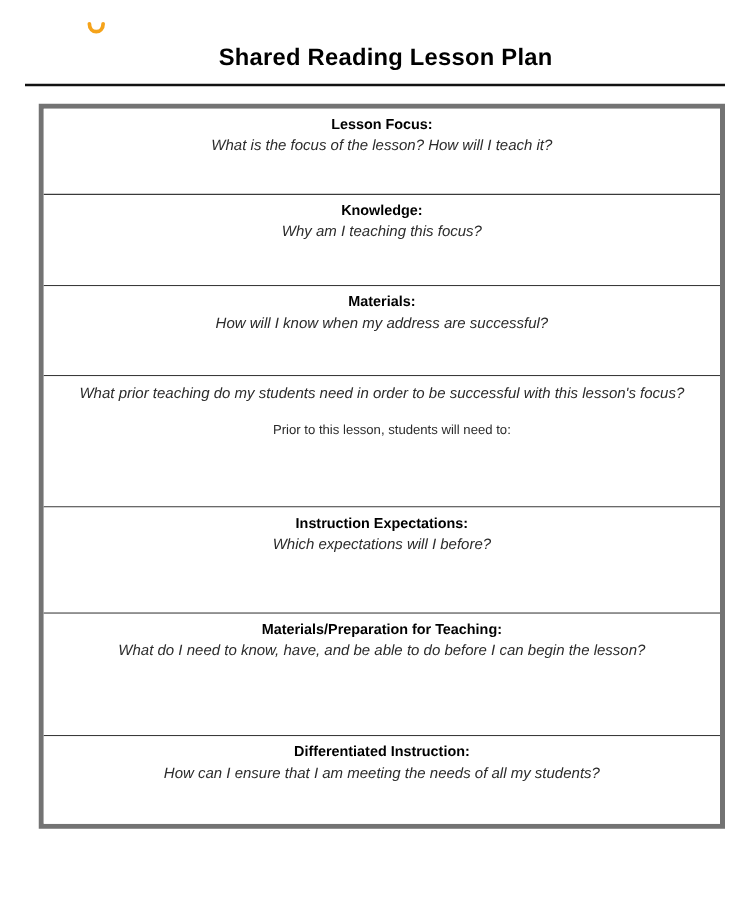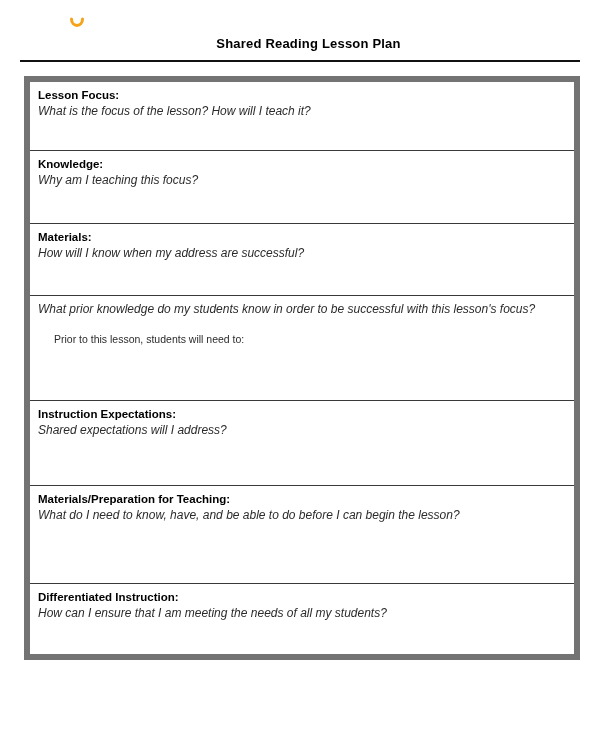--- a/index.html
+++ b/index.html
@@ -19,34 +19,35 @@
   .logo {
     position: absolute;
     top: 16px;
     left: 68px;
     width: 18px;
     height: 16px;
   }
   .title {
     padding-top: 36px;
     text-align: center;
-    font-size: 13px;
+    font-size: 19px;
     font-weight: bold;
     letter-spacing: 0.2px;
     color: #000000;
     padding-left: 17px;
   }
   .header-rule {
     margin: 9px 20px 0 20px;
     border-bottom: 2px solid #111111;
     height: 0;
   }
   .form-table {
-    margin: 14px 20px 0 24px;
-    border: 6px solid #737373;
+    margin: 14px 20px 0 31px;
+    border: 4px solid #737373;
+    text-align: center;
   }
   .row {
     box-sizing: border-box;
     padding: 5px 8px 4px 8px;
     border-bottom: 1px solid #3a3a3a;
     background: #ffffff;
   }
   .row:last-child {
     border-bottom: none;
   }
@@ -104,27 +105,27 @@
       <div class="heading">Knowledge:</div>
       <div class="prompt">Why am I teaching this focus?</div>
     </div>
 
     <div class="row r3">
       <div class="heading">Materials:</div>
       <div class="prompt">How will I know when my address are successful?</div>
     </div>
 
     <div class="row r4">
-      <div class="prompt">What prior knowledge do my students know in order to be successful with this lesson's focus?</div>
+      <div class="prompt">What prior teaching do my students need in order to be successful with this lesson's focus?</div>
       <div class="note">Prior to this lesson, students will need to:</div>
     </div>
 
     <div class="row r5">
       <div class="heading">Instruction Expectations:</div>
-      <div class="prompt">Shared expectations will I address?</div>
+      <div class="prompt">Which expectations will I before?</div>
     </div>
 
     <div class="row r6">
       <div class="heading">Materials/Preparation for Teaching:</div>
       <div class="prompt">What do I need to know, have, and be able to do before I can begin the lesson?</div>
     </div>
 
     <div class="row r7">
       <div class="heading">Differentiated Instruction:</div>
       <div class="prompt">How can I ensure that I am meeting the needs of all my students?</div>

